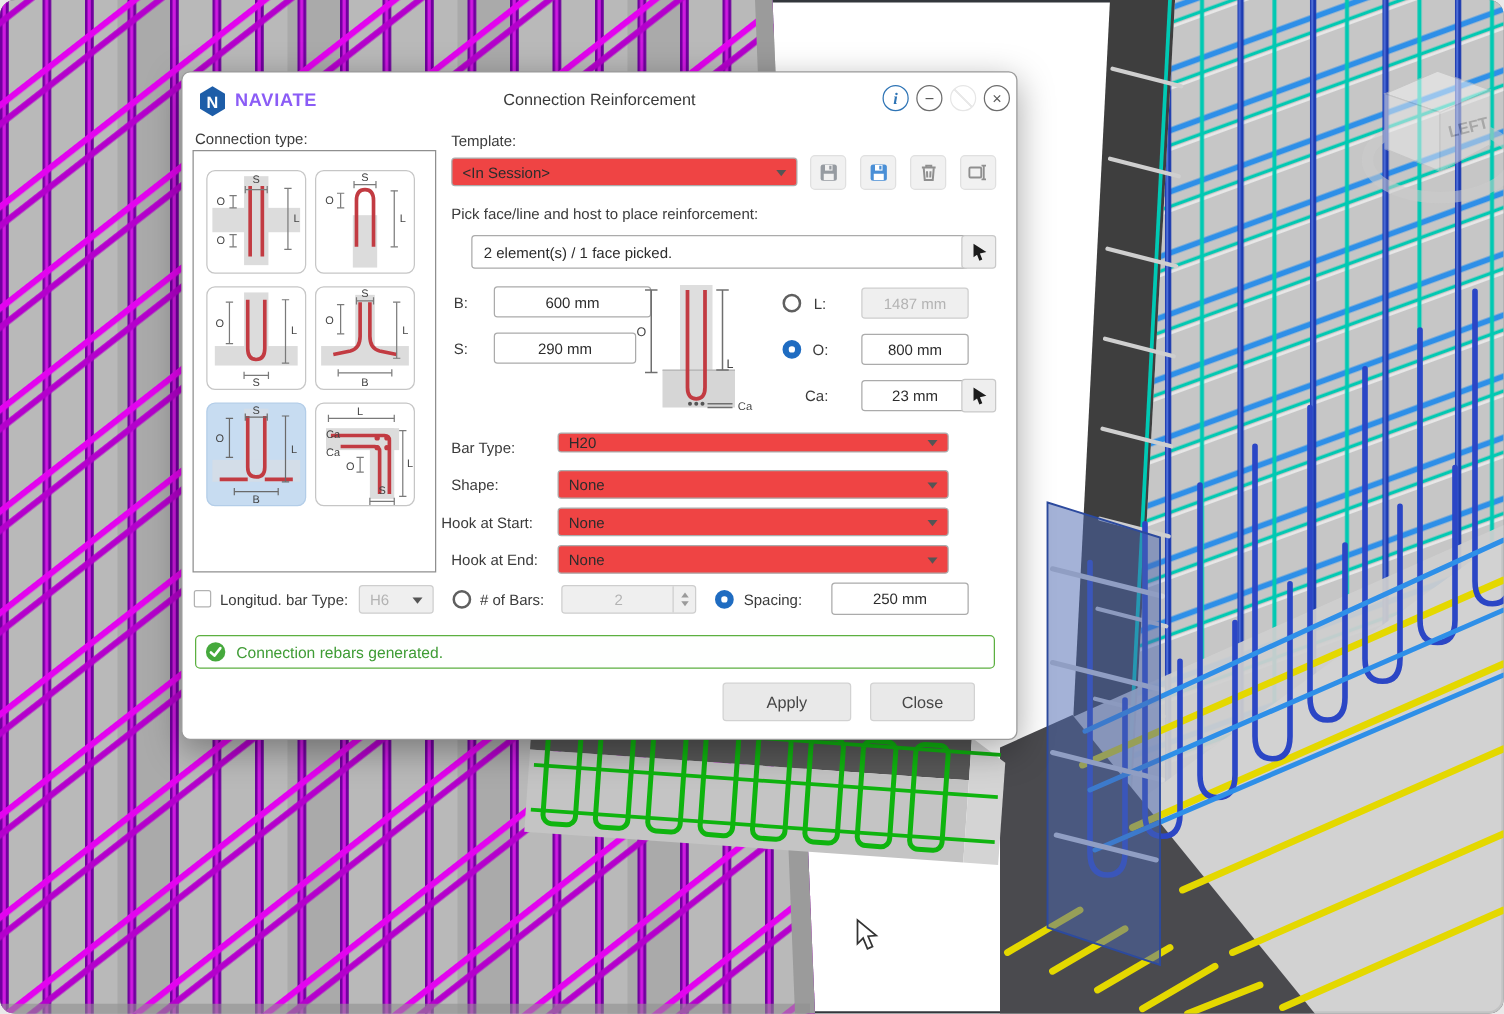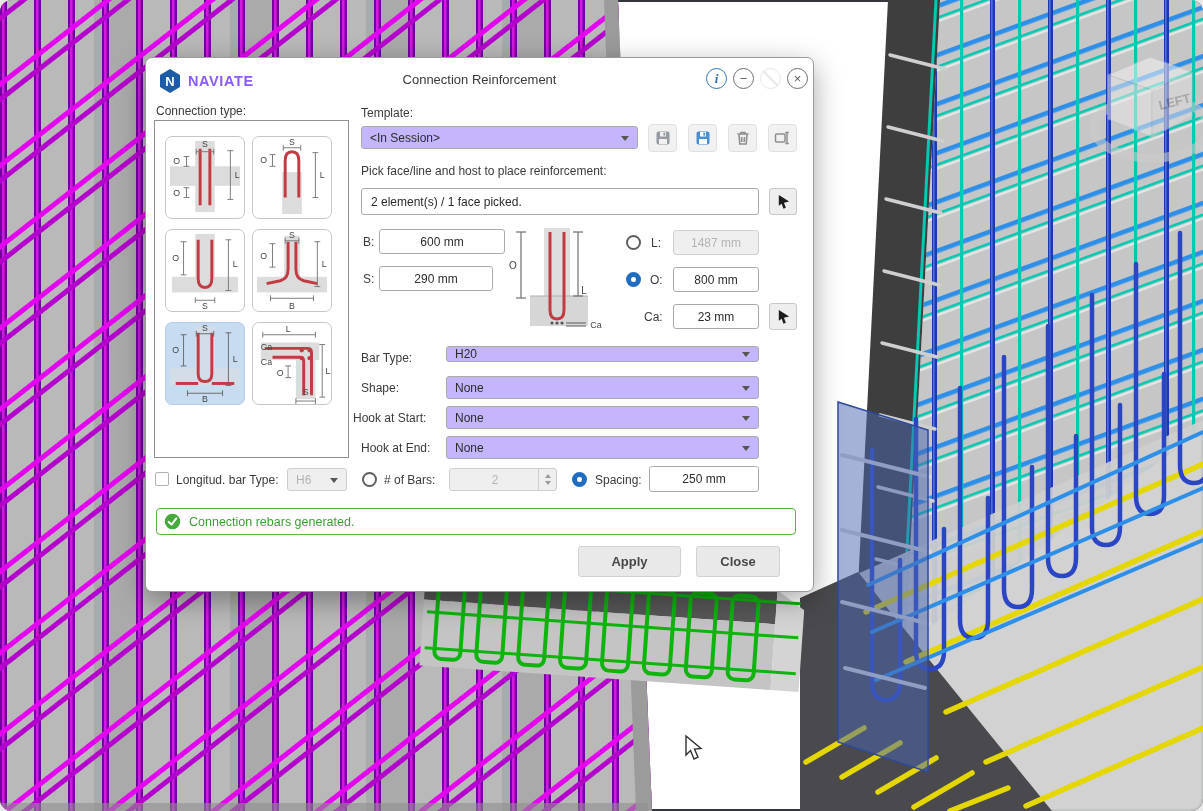--- a/index.html
+++ b/index.html
@@ -6,38 +6,38 @@
   .stage{position:relative;width:1203px;height:811px;border-radius:12px;overflow:hidden;background:#fff;box-shadow:0 0 0 2px #33373c inset;}
   .abs{position:absolute;}
   svg{display:block;}
   
   .dialog{position:absolute;left:145px;top:57px;width:667px;height:533px;background:#fff;border:1px solid #9a9a9a;border-radius:7px;box-shadow:0 8px 28px rgba(0,0,0,.35);z-index:20;}
   .lbl{position:absolute;font-size:12px;color:#3b3b3b;white-space:nowrap;}
   .title{position:absolute;left:0;right:0;top:14px;text-align:center;font-size:13px;color:#3a3a3a;}
   .circbtn{position:absolute;width:21px;height:21px;border-radius:50%;border:1.7px solid #6d6d6d;color:#5a5a5a;display:flex;align-items:center;justify-content:center;font-size:13px;line-height:1;background:#fff;box-sizing:border-box;}
   .circbtn.info{border-color:#2e74b5;color:#2e74b5;font-weight:bold;font-family:"Liberation Serif",serif;font-style:italic;}
   .circbtn.disab{border-color:#e6e6e6;color:#e6e6e6;background:linear-gradient(45deg,transparent 46%,#e9e9e9 46%,#e9e9e9 54%,transparent 54%),#fff;}
-  .field{position:absolute;background:#fff;border:1px solid #ababab;border-radius:3px;font-size:12px;color:#2c2c2c;display:flex;align-items:center;justify-content:center;box-sizing:border-box;}
+  .field{position:absolute;background:#fff;border:1px solid #ababab;border-radius:3px;font-size:12px;color:#2c2c2c;display:flex;align-items:center;justify-content:center;box-sizing:border-box;margin-left:16px;}
   .field.txl{justify-content:flex-start;padding-left:9px;}
   .field.off{background:#efefef;color:#b3b3b3;border-color:#cecece;}
-  .dd{position:absolute;background:#c4b5fd;border:1px solid #ababab;border-radius:3px;font-size:12px;color:#2c2c2c;display:flex;align-items:center;padding-left:8px;box-sizing:border-box;}
+  .dd{position:absolute;background:#ef4444;border:1px solid #ababab;border-radius:3px;font-size:12px;color:#2c2c2c;display:flex;align-items:center;padding-left:8px;box-sizing:border-box;}
   .dd::after{content:"";position:absolute;right:8px;top:50%;margin-top:-2px;border-left:4px solid transparent;border-right:4px solid transparent;border-top:5px solid #555;}
   .dd.off{background:#efefef;color:#b3b3b3;border-color:#cecece;}
   .tbtn{position:absolute;width:29px;height:28px;background:#f1f1f1;border:1px solid #e0e0e0;border-radius:4px;display:flex;align-items:center;justify-content:center;box-sizing:border-box;}
   .abtn{position:absolute;width:28px;height:26px;background:#eeeeee;border:1px solid #c9c9c9;border-radius:3px;display:flex;align-items:center;justify-content:center;box-sizing:border-box;}
   .radio{position:absolute;width:15px;height:15px;border-radius:50%;border:2px solid #5f5f5f;background:#fff;box-sizing:border-box;}
   .radio.sel{border-color:#1f6cc1;background:#1f6cc1;}
   .radio.sel::after{content:"";position:absolute;left:3.2px;top:3.2px;width:4.6px;height:4.6px;border-radius:50%;background:#fff;}
   .chk{position:absolute;width:14px;height:14px;border:1px solid #b2b2b2;border-radius:2px;background:#fff;box-sizing:border-box;}
   .ctbox{position:absolute;left:8px;top:62px;width:193px;height:336px;border:1px solid #8f8f8f;background:#fff;}
   .thumb{position:absolute;width:80px;height:83px;border:1px solid #c6c6c6;border-radius:7px;background:#fff;box-sizing:border-box;}
   .thumb.sel{background:#c7dcf1;border-color:#b3cde8;}
   .msg{position:absolute;left:10px;top:450px;width:640px;height:27px;border:1.6px solid #5cb040;border-radius:4px;background:#fefffe;display:flex;align-items:center;box-sizing:border-box;}
   .msg .mtxt{font-size:12.5px;color:#3f9c35;margin-left:8px;}
-  .pbtn{position:absolute;width:103px;height:31px;background:#e9e9e9;border:1px solid #d2d2d2;border-radius:3px;font-size:13px;color:#474747;display:flex;align-items:center;justify-content:center;box-sizing:border-box;font-weight:bold;}
+  .pbtn{position:absolute;width:103px;height:31px;background:#e9e9e9;border:1px solid #d2d2d2;border-radius:3px;font-size:13px;color:#474747;display:flex;align-items:center;justify-content:center;box-sizing:border-box;}
   .spin{position:absolute;background:#efefef;border:1px solid #cecece;border-radius:3px;box-sizing:border-box;display:flex;align-items:center;justify-content:center;font-size:12px;color:#b3b3b3;}
   .spin .arr{position:absolute;right:0;top:0;bottom:0;width:17px;border-left:1px solid #cecece;display:flex;flex-direction:column;align-items:center;justify-content:center;gap:3px;}
   .tri-u{width:0;height:0;border-left:3.5px solid transparent;border-right:3.5px solid transparent;border-bottom:4.5px solid #9a9a9a;}
   .tri-d{width:0;height:0;border-left:3.5px solid transparent;border-right:3.5px solid transparent;border-top:4.5px solid #9a9a9a;}
   .brand{position:absolute;left:12px;top:10px;display:flex;align-items:center;gap:6px;}
   .brandtxt{font-size:14.5px;font-weight:bold;color:#8b5cf6;letter-spacing:.6px;}
   .dimtext{font-size:9px;fill:#444;}
 </style>
 </head>
 <body>

